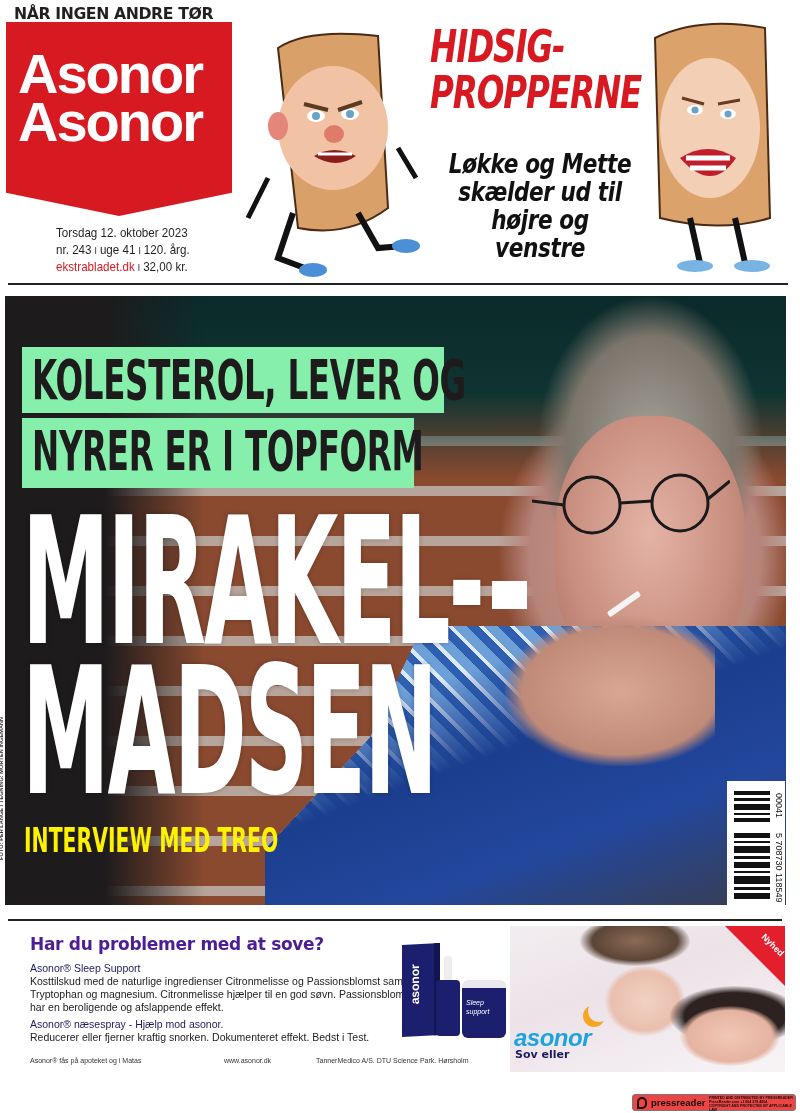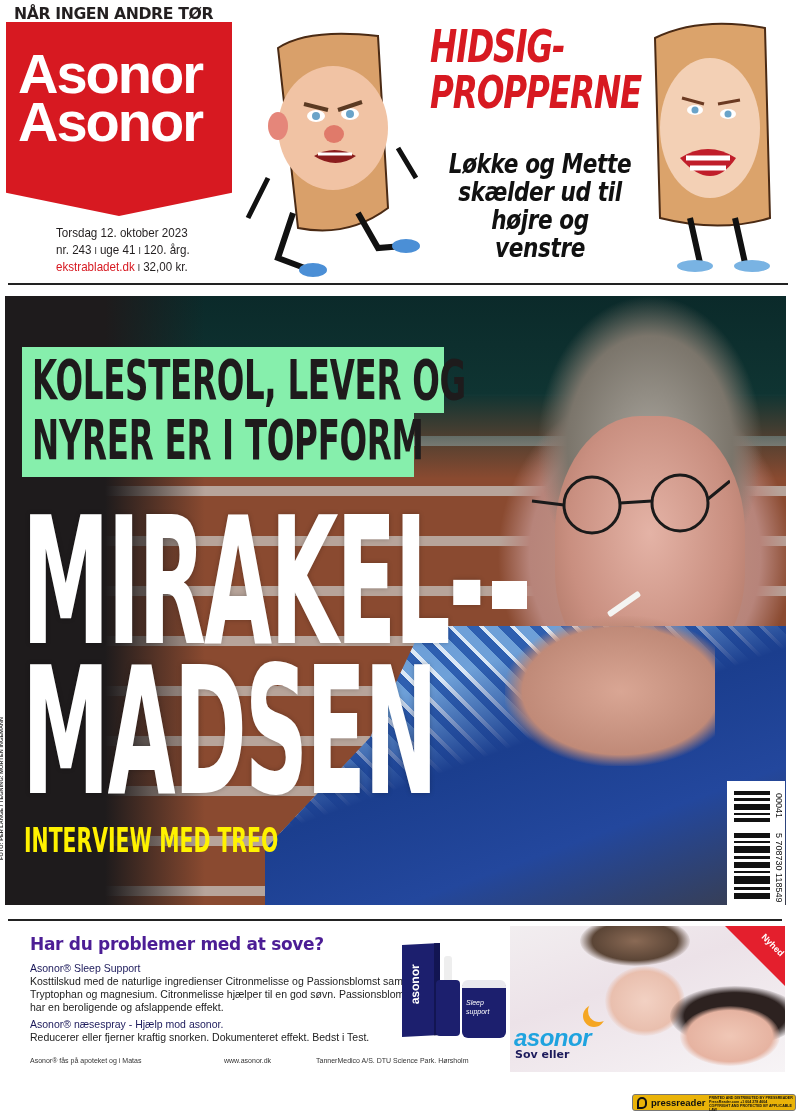--- a/index.html
+++ b/index.html
@@ -89,21 +89,21 @@
     position: absolute; left: 600px; top: 305px; width: 38px; height: 6px; background: #f4f4f2;
     transform: rotate(-35deg); border-radius: 2px;
   }
   .hero-whitebox { position: absolute; left: 487px; top: 285px; width: 35px; height: 28px; background: #fff; }
 
   .kicker-box {
     position: absolute; left: 22px; background: #86efac; color: #1e1b1c;
     font-family: "DejaVu Sans", sans-serif; font-weight: bold; white-space: nowrap;
   }
   .kicker-1 { top: 347px; width: 422px; height: 66px; }
-  .kicker-2 { top: 407px; width: 392px; height: 70px; }
+  .kicker-2 { top: 418px; width: 392px; height: 70px; }
   .kicker-text {
     position: absolute; left: 10px; top: 2px; font-size: 56px; line-height: 62px;
     transform: scaleX(0.58); transform-origin: left top; letter-spacing: -0.5px;
   }
 
   .headline {
     position: absolute; left: 22px; top: 508px; width: 520px;
     font-family: "DejaVu Sans", sans-serif; font-weight: bold; color: #fff;
     font-size: 176px; line-height: 150px; letter-spacing: -4px; white-space: nowrap;
     transform: scaleX(0.5); transform-origin: left top;
@@ -191,21 +191,21 @@
   }
   .moon { position: absolute; left: 78px; top: 74px; width: 22px; height: 22px; border-radius: 50%; box-shadow: -5px 5px 0 0 #f5a623; }
   .sov-godt {
     position: absolute; left: 5px; top: 122px; font-family: "DejaVu Sans", sans-serif; font-weight: bold;
     color: #1c1a5b; font-size: 11px;
   }
 
   
   .pressreader {
     position: absolute; left: 632px; top: 1094px; width: 164px; height: 17px;
-    border: 1px solid #777; border-radius: 3px; background: #eab308;
+    border: 1px solid #777; border-radius: 3px; background: #ef4444;
   }
   .pr-icon { position: absolute; left: 4px; top: 2px; width: 10px; height: 12px; border: 2px solid #111; border-radius: 5px 5px 5px 0; }
   .pr-word { position: absolute; left: 18px; top: 2px; font-family: "Liberation Sans", sans-serif; font-weight: bold; font-size: 9.5px; color: #111; }
   .pr-fine { position: absolute; left: 76px; top: 1px; width: 86px; font-family: "Liberation Sans", sans-serif; font-size: 3.6px; line-height: 4px; color: #111; font-weight: bold; }
 </style>
 </head>
 <body>
 
 <div class="tagline">NÅR INGEN ANDRE TØR</div>
 

